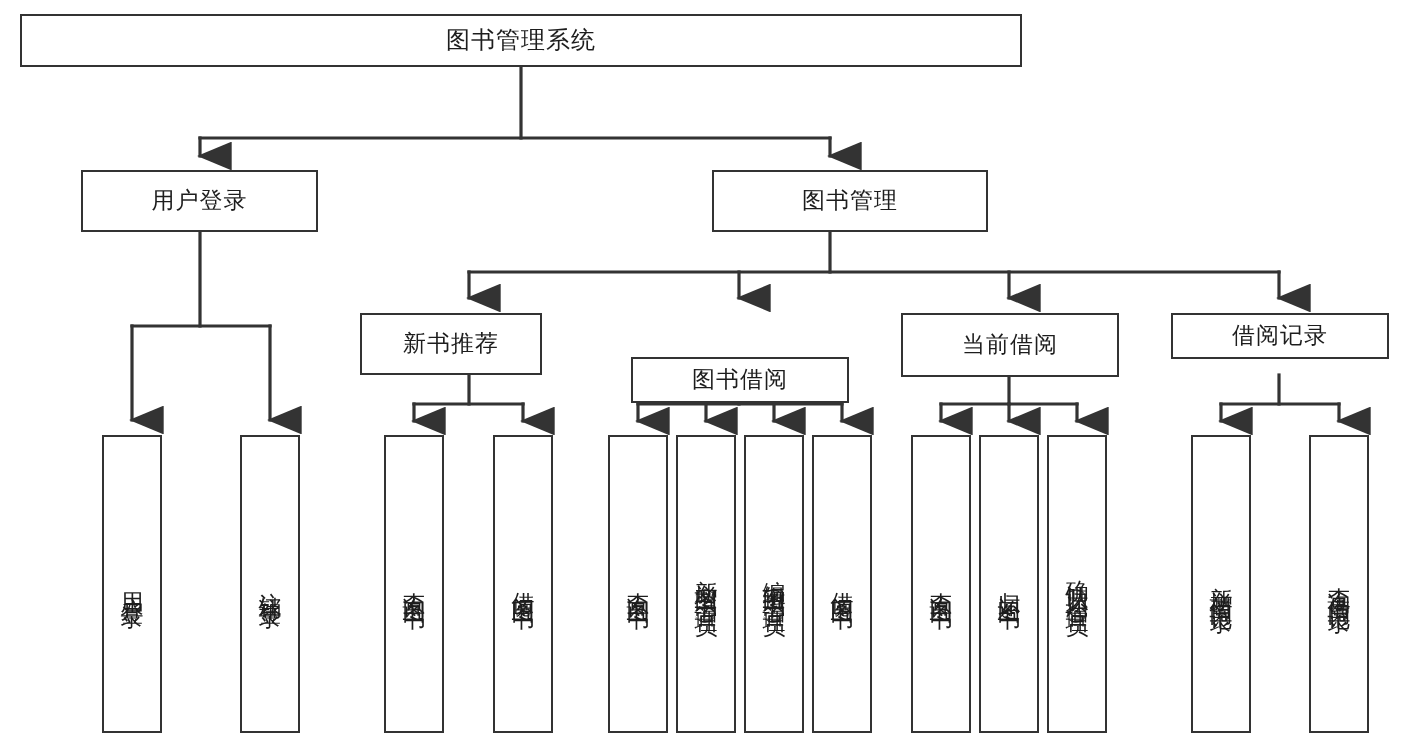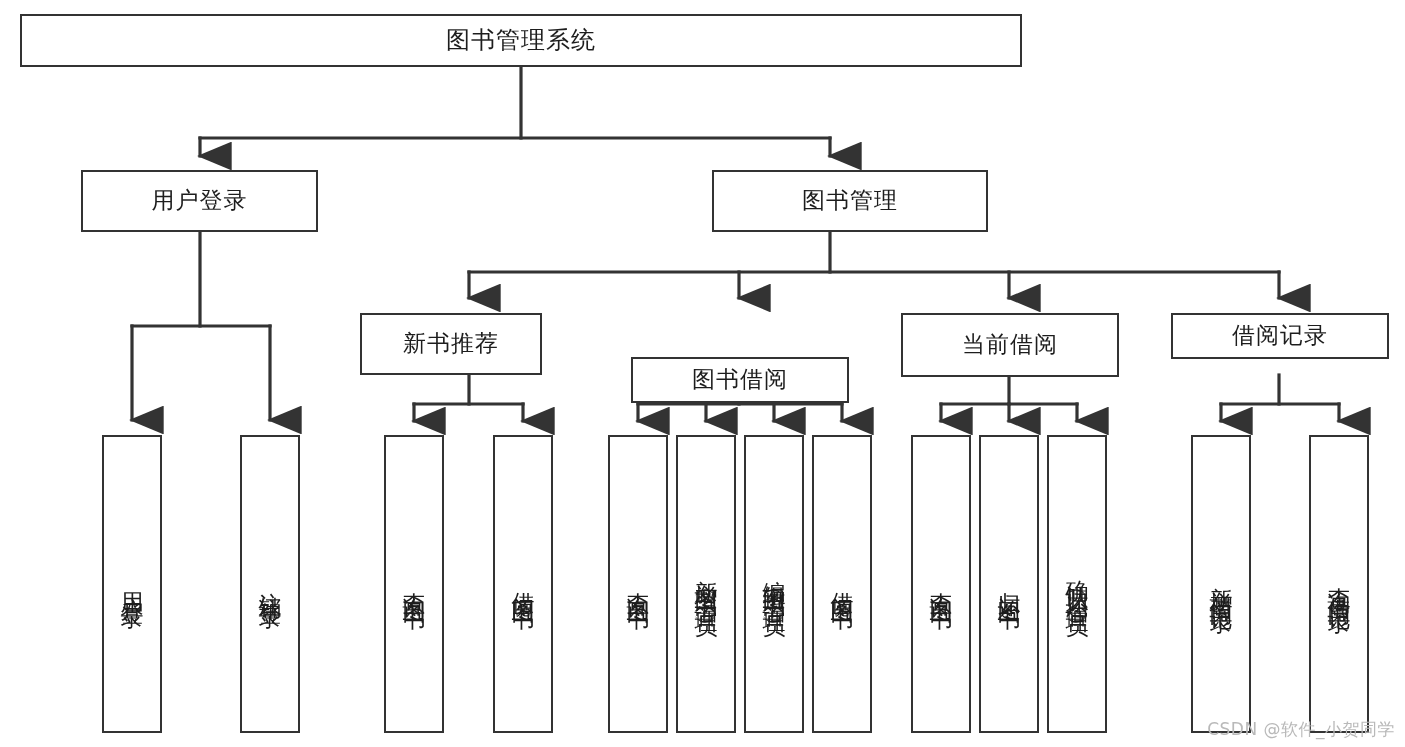--- a/index.html
+++ b/index.html
@@ -143,15 +143,14 @@
   <div class="node vertical" style="left:744px; top:435px; width:60px; height:298px;">编辑图书（管理员）</div>
   <div class="node vertical" style="left:812px; top:435px; width:60px; height:298px;">借阅图书</div>
 
   <div class="node vertical" style="left:911px; top:435px; width:60px; height:298px;">查询图书</div>
   <div class="node vertical" style="left:979px; top:435px; width:60px; height:298px;">归还图书</div>
   <div class="node vertical" style="left:1047px; top:435px; width:60px; height:298px;">确认归还（管理员）</div>
 
   <div class="node vertical" style="left:1191px; top:435px; width:60px; height:298px;">新增借阅记录</div>
   <div class="node vertical" style="left:1309px; top:435px; width:60px; height:298px;">查询借阅记录</div>
 
-  <div class="watermark">CSDN @软件_小贺同学</div>
 
 </div>
 
 </body></html>

